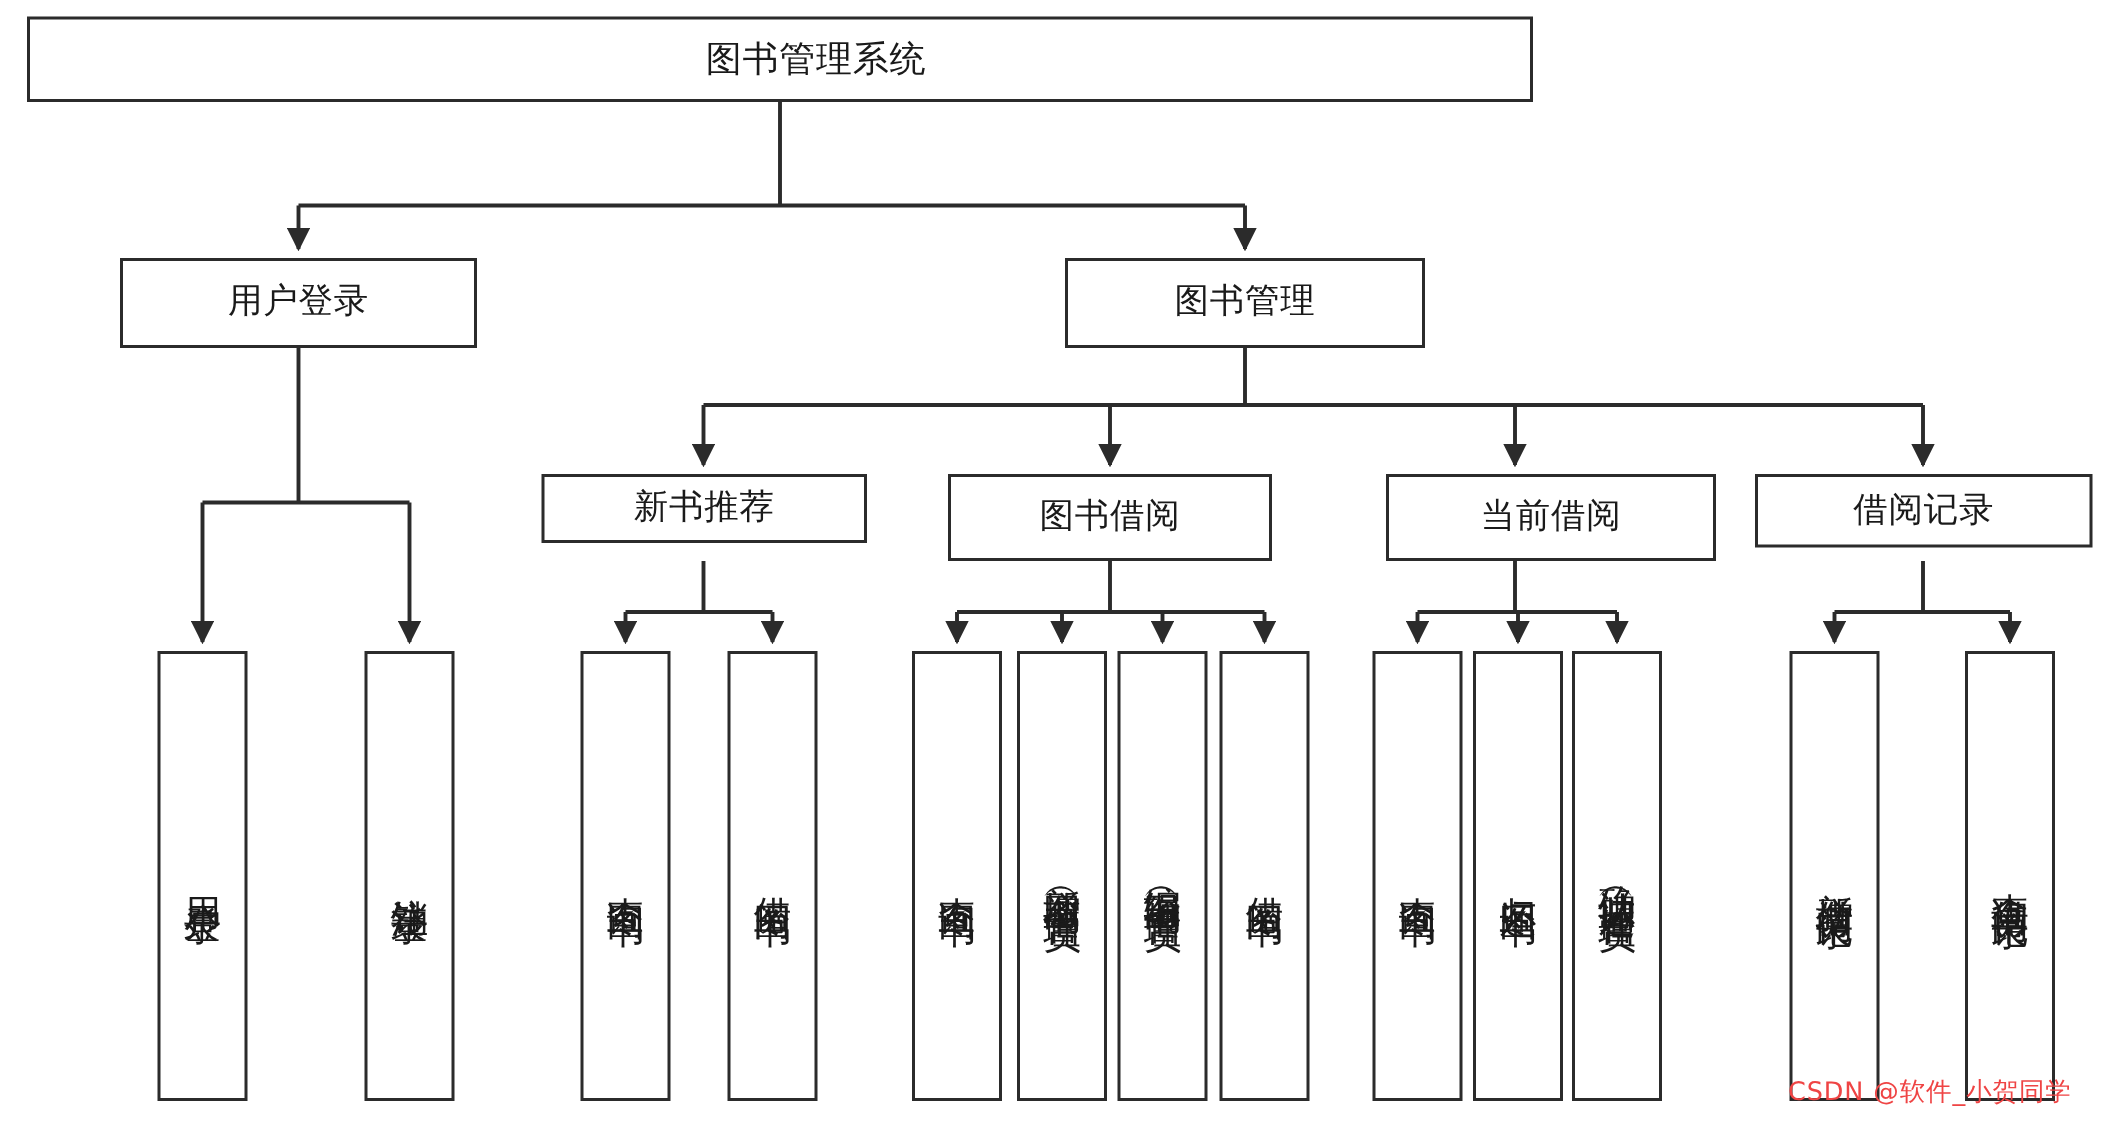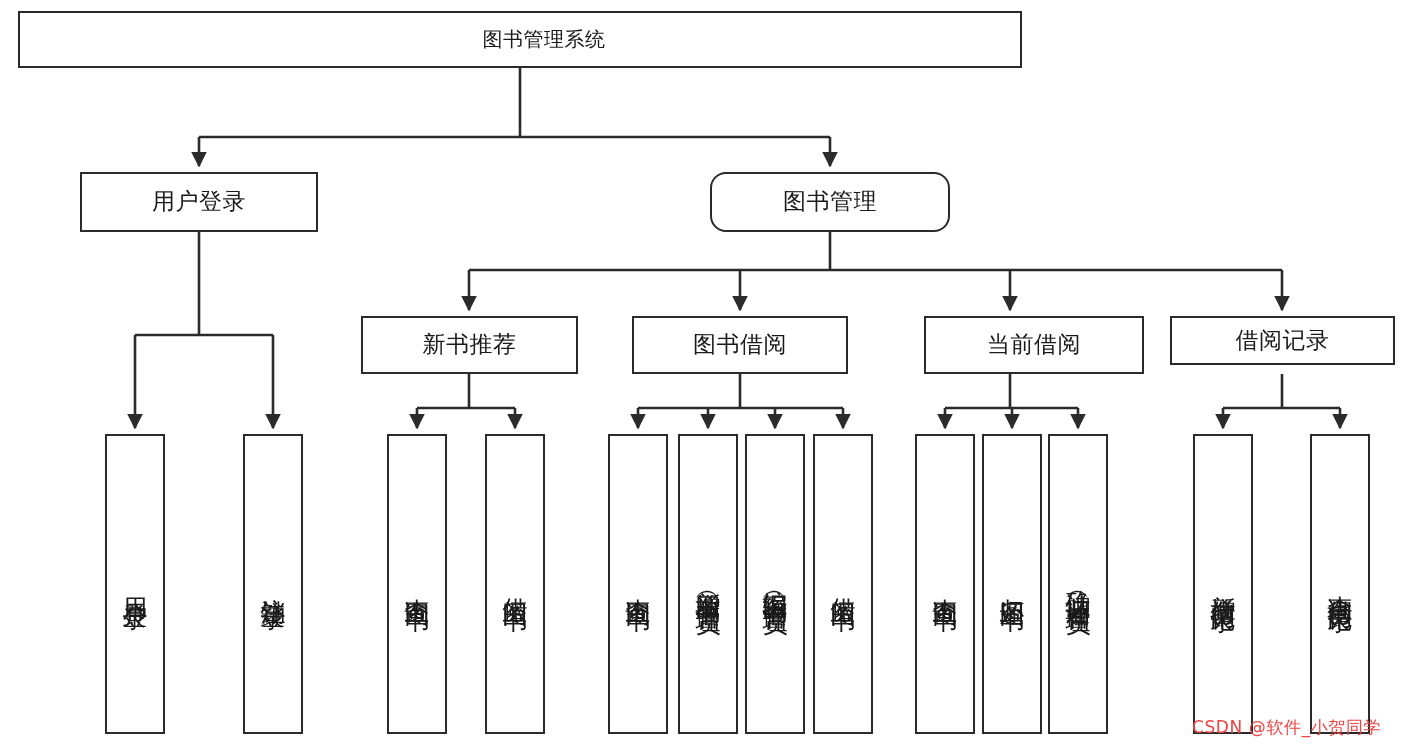--- a/index.html
+++ b/index.html
@@ -52,21 +52,21 @@
   }
   .node-vertical .node-label {
     writing-mode: vertical-rl;
     text-orientation: upright;
     font-size: 25px;
     letter-spacing: 3px;
     line-height: 1.0;
     max-height: 100%;
   }
   .node-root .node-label {
-    font-size: 20px;
+    font-size: 24px;
     margin-left: 48px;
   }
   .watermark {
     position: absolute;
     color: #ef4444;
     font-size: 17px;
     letter-spacing: 0.6px;
     white-space: nowrap;
     user-select: none;
   }
@@ -127,25 +127,25 @@
   </svg>
 
   <div class="node-box node-horizontal node-root" style="left:18px; top:11px; width:1004px; height:57px;">
     <span class="node-label">图书管理系统</span>
   </div>
 
   <div class="node-box node-horizontal" style="left:80px; top:172px; width:238px; height:60px;">
     <span class="node-label">用户登录</span>
   </div>
 
-  <div class="node-box node-horizontal" style="left:710px; top:172px; width:240px; height:60px;border-radius:16px;">
+  <div class="node-box node-horizontal" style="left:710px; top:172px; width:240px; height:60px;">
     <span class="node-label">图书管理</span>
   </div>
 
-  <div class="node-box node-horizontal" style="left:361px; top:316px; width:217px; height:58px;">
+  <div class="node-box node-horizontal" style="left:361px; top:316px; width:217px; height:46px;">
     <span class="node-label">新书推荐</span>
   </div>
 
   <div class="node-box node-horizontal" style="left:632px; top:316px; width:216px; height:58px;">
     <span class="node-label">图书借阅</span>
   </div>
 
   <div class="node-box node-horizontal" style="left:900px; top:316px; width:220px; height:58px;margin-left:24px;">
     <span class="node-label">当前借阅</span>
   </div>

